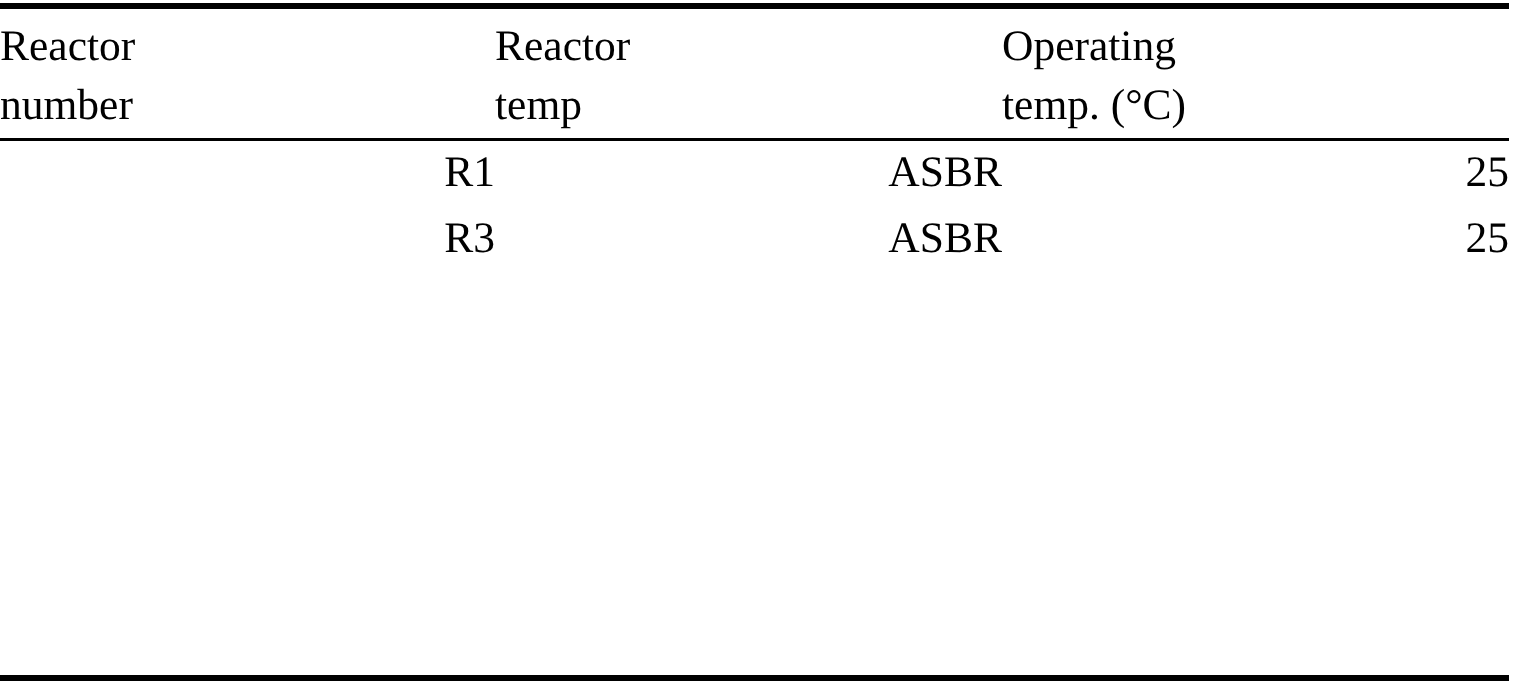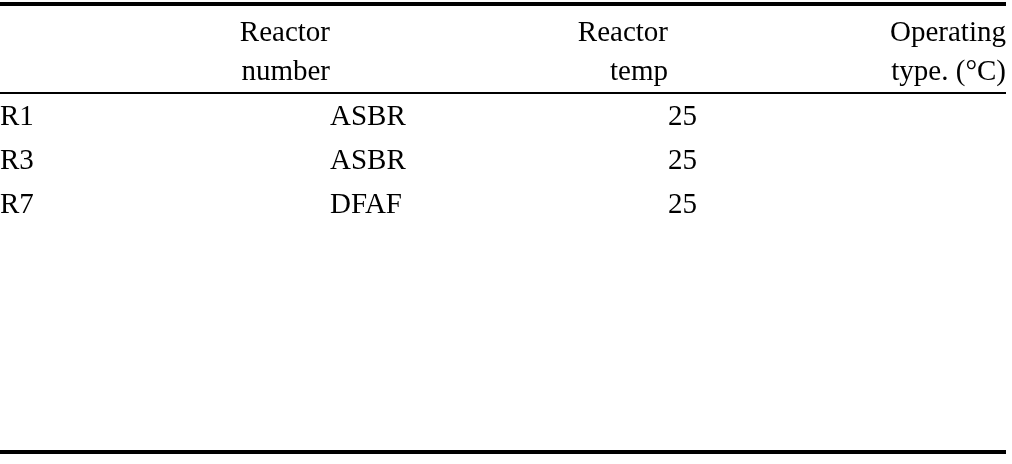--- a/index.html
+++ b/index.html
@@ -54,38 +54,38 @@
     width: 1006px;
     height: 4px;
     background: #000000;
   }
 
   
   thead th {
     font-weight: normal;
     font-size: 29px;
     line-height: 39px;
-    text-align: right;
+    text-align: left;
     padding: 0;
     vertical-align: top;
   }
   thead th .hline {
     display: block;
     white-space: nowrap;
   }
   .head-row-spacer {
     height: 10px;
   }
 
   
   tbody td {
     font-size: 29px;
     line-height: 44px;
     height: 44px;
-    text-align: left;
+    text-align: right;
     padding: 0;
     vertical-align: middle;
     white-space: nowrap;
   }
 
   .col-num   { width: 330px; }
   .col-type  { width: 338px; }
   .col-temp  { width: 338px; }
 
   .body-top-pad { height: 3px; }
@@ -115,40 +115,35 @@
         <th>
           <span class="hline">Reactor</span>
           <span class="hline">number</span>
         </th>
         <th>
           <span class="hline">Reactor</span>
           <span class="hline">temp</span>
         </th>
         <th>
           <span class="hline">Operating</span>
-          <span class="hline">type. (°C)</span>
+          <span class="hline">temp. (°C)</span>
         </th>
       </tr>
     </thead>
     <tbody>
       <tr>
         <td class="body-top-pad"></td>
         <td class="body-top-pad"></td>
         <td class="body-top-pad"></td>
       </tr>
       <tr>
         <td>R1</td>
         <td>ASBR</td>
         <td>25</td>
       </tr>
       <tr>
         <td>R3</td>
         <td>ASBR</td>
         <td>25</td>
       </tr>
-      <tr>
-        <td>R7</td>
-        <td>DFAF</td>
-        <td>25</td>
-      </tr>
     </tbody>
   </table>
 </div>
 
 </body></html>

